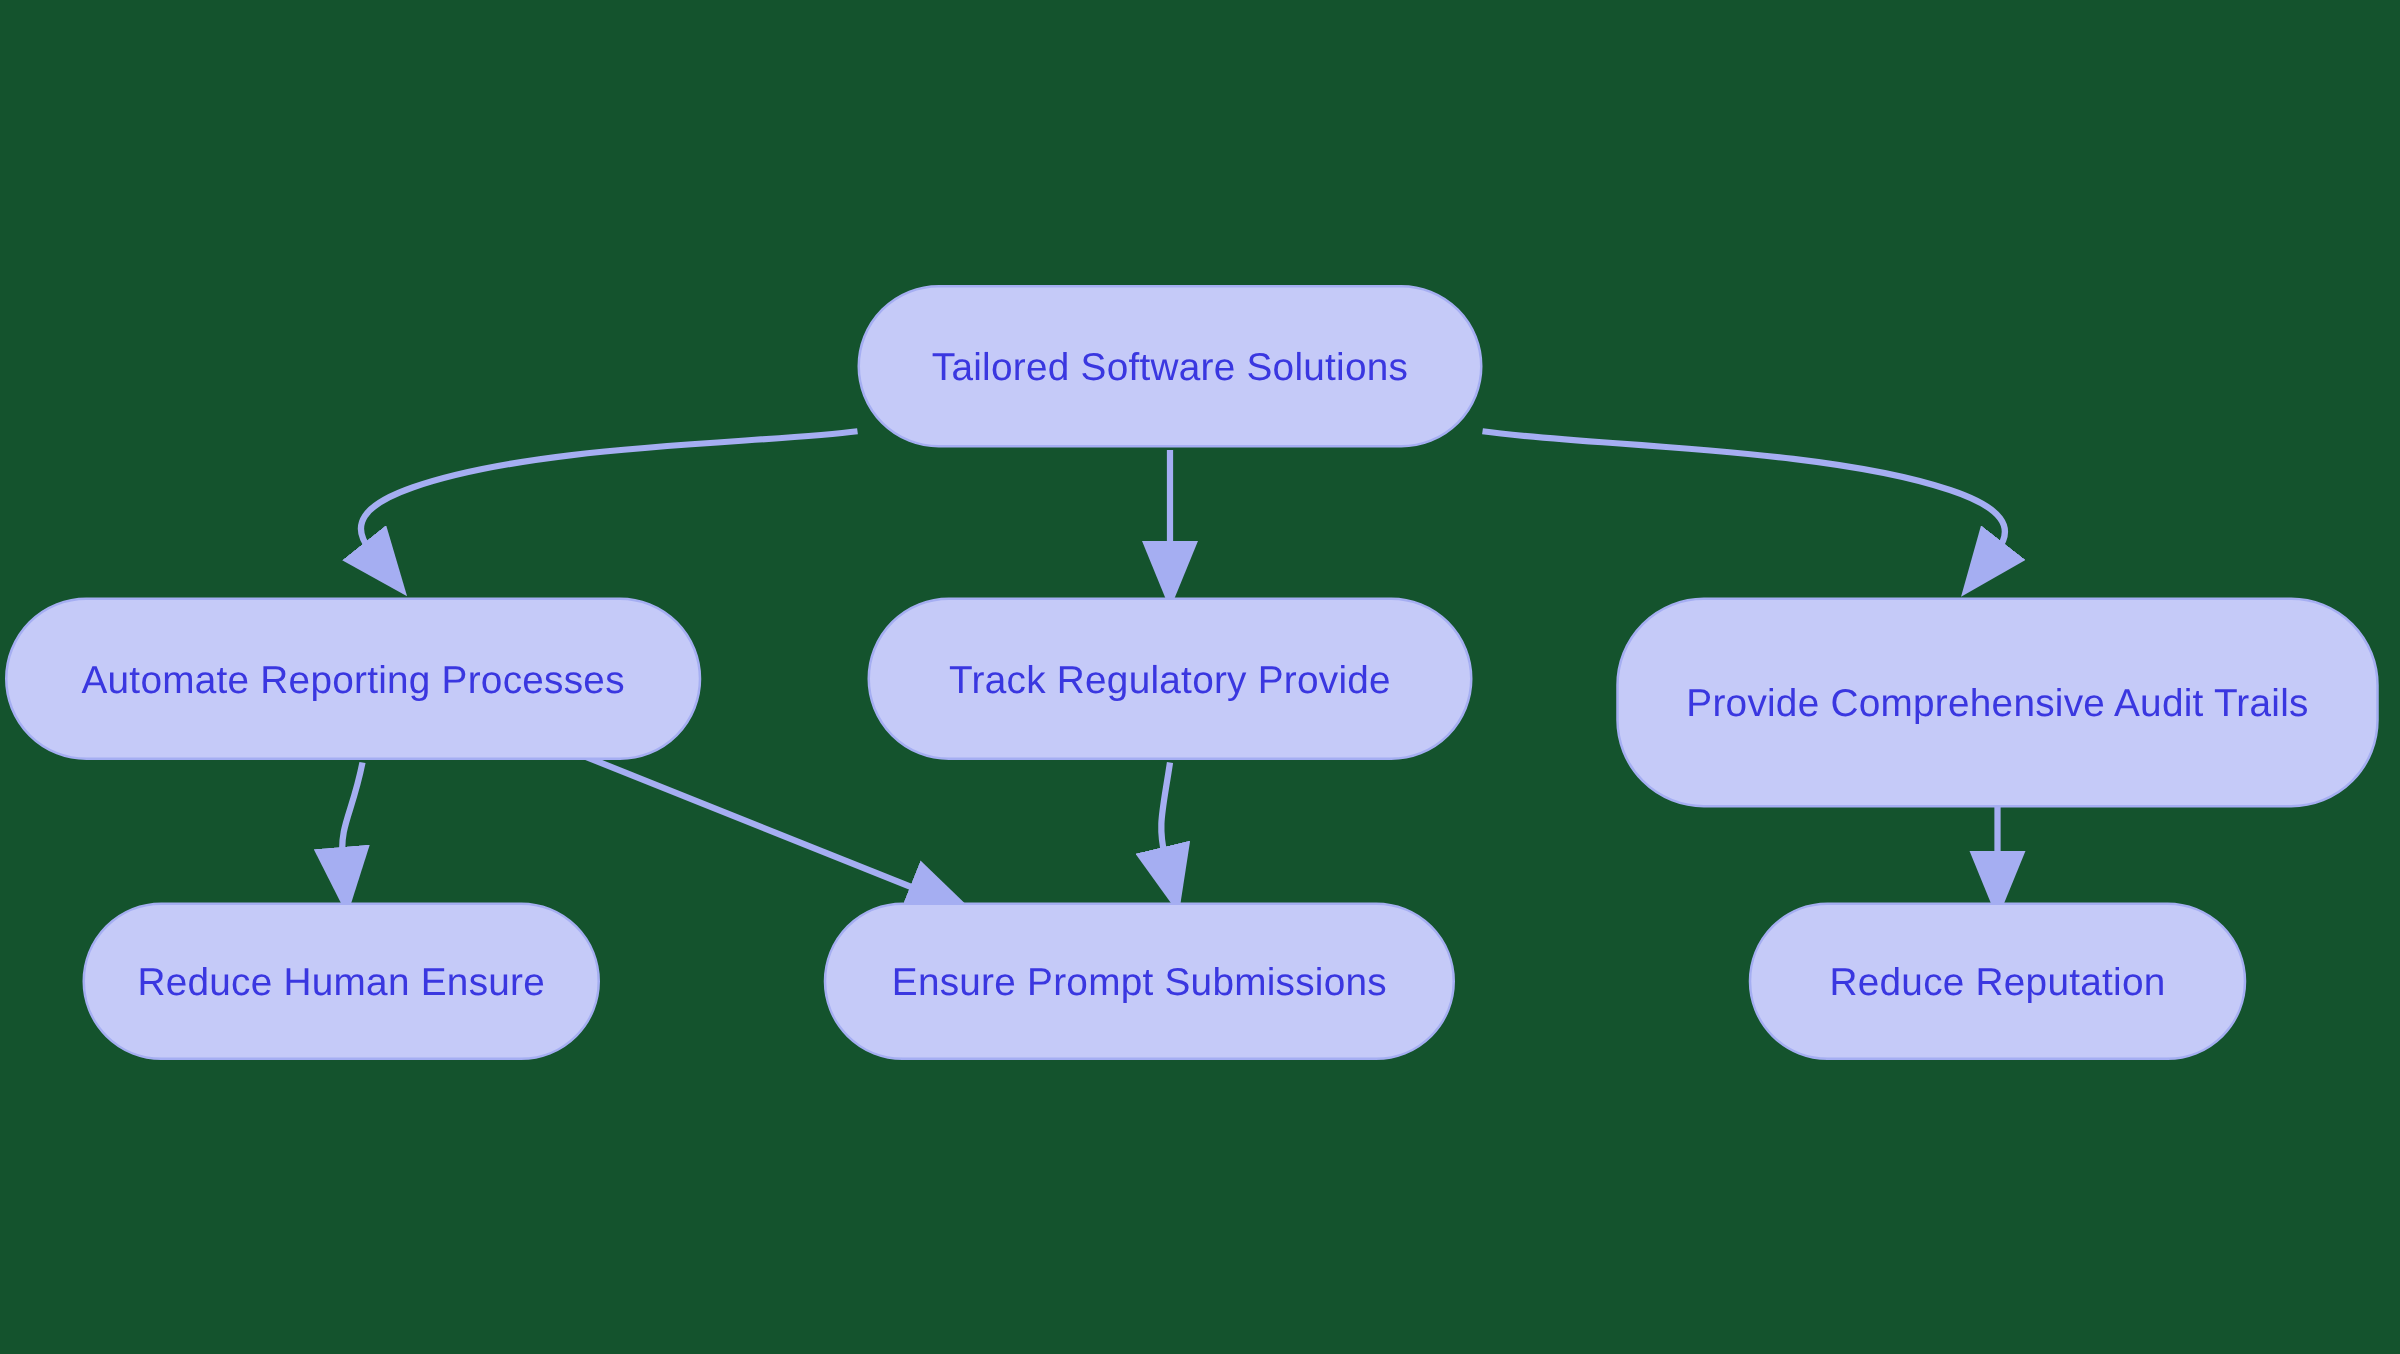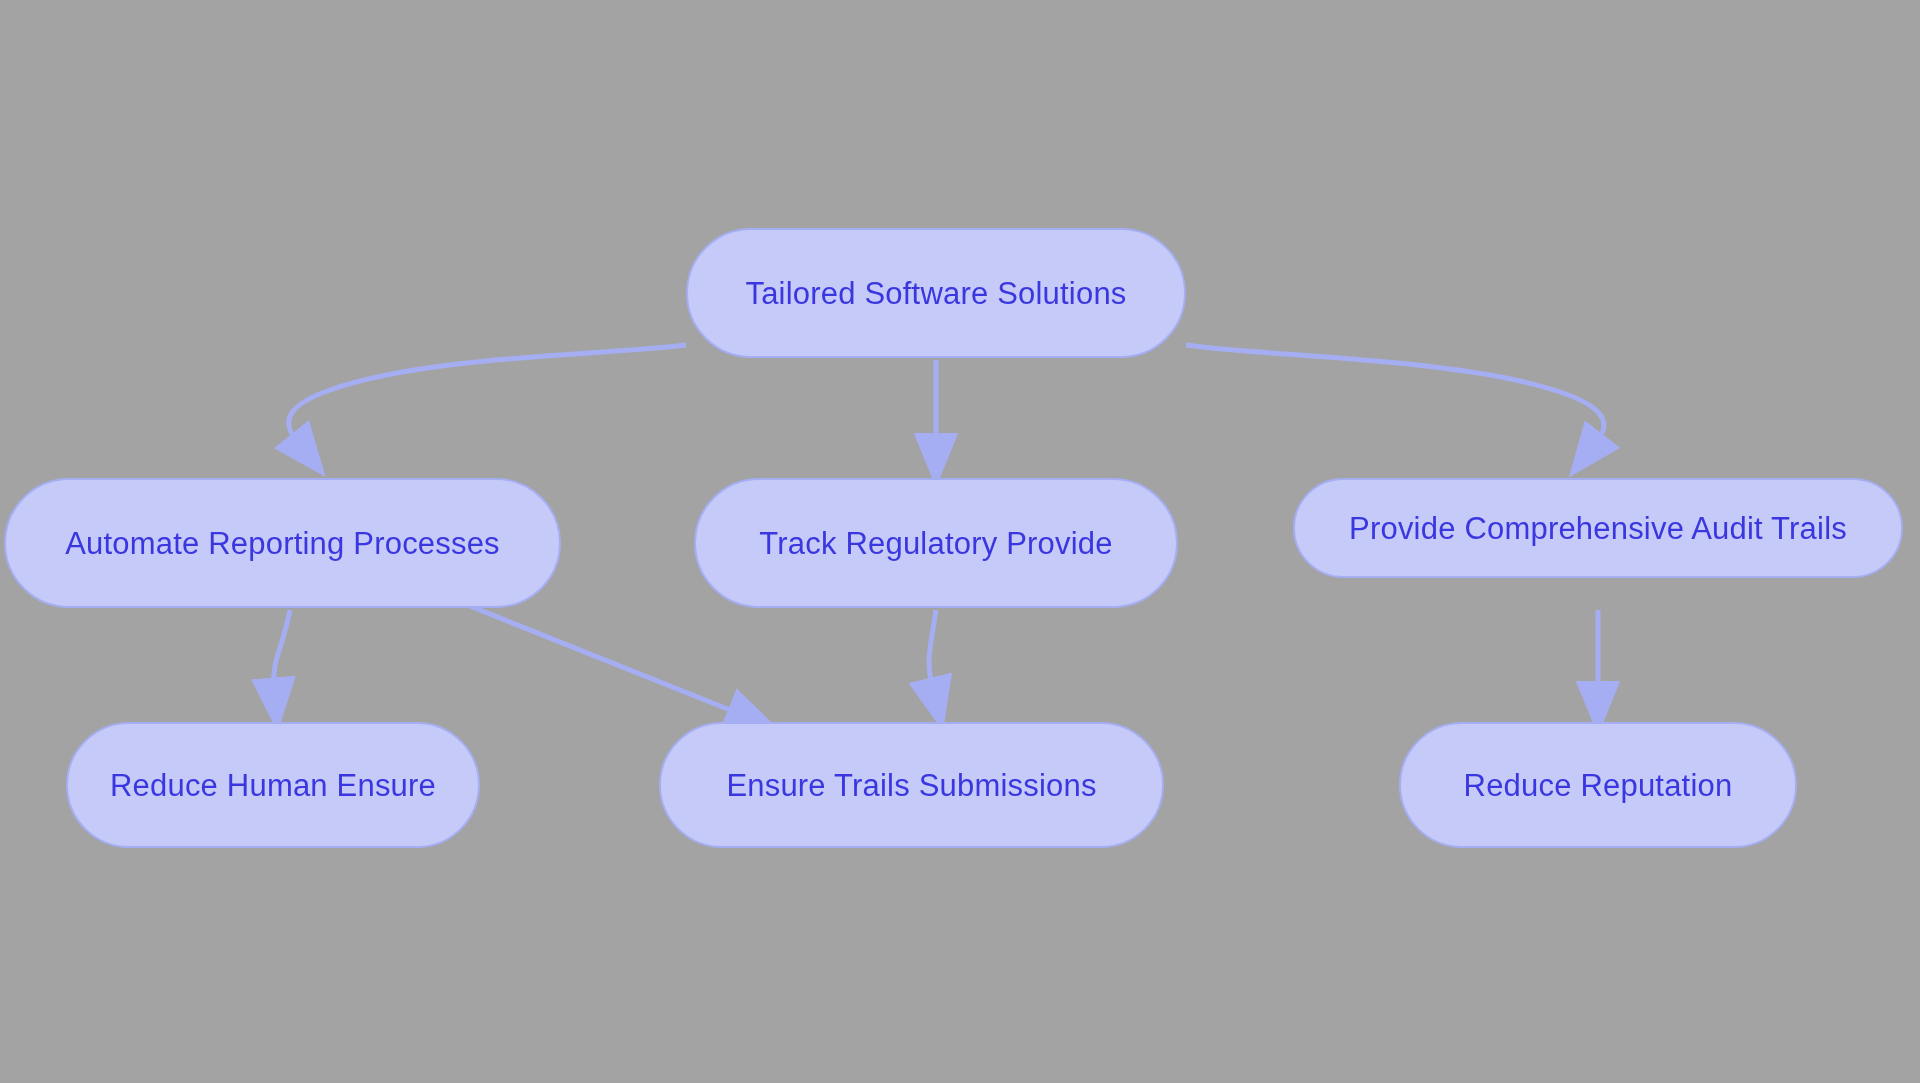--- a/index.html
+++ b/index.html
@@ -11,21 +11,21 @@
   body {
     width: 1920px;
     height: 1083px;
     overflow: hidden;
     font-family: "Liberation Sans", "DejaVu Sans", sans-serif;
   }
   #diagram-canvas {
     position: relative;
     width: 1920px;
     height: 1083px;
-    background: #a3a3a3;
+    background: #14532d;
   }
   #edge-layer {
     position: absolute;
     left: 0;
     top: 0;
     width: 1920px;
     height: 1083px;
     pointer-events: none;
   }
   .node {
@@ -82,29 +82,29 @@
   </div>
 
   <div class="node" style="left:4px; top:478px; width:557px; height:130px;">
     <span class="node-label">Automate Reporting Processes</span>
   </div>
 
   <div class="node" style="left:694px; top:478px; width:484px; height:130px;">
     <span class="node-label">Track Regulatory Provide</span>
   </div>
 
-  <div class="node" style="left:1293px; top:478px; width:610px; height:100px;text-align:center;">
+  <div class="node" style="left:1293px; top:478px; width:610px; height:168px;text-align:center;">
     <span class="node-label">Provide Comprehensive Audit Trails</span>
   </div>
 
   <div class="node" style="left:66px; top:722px; width:414px; height:126px;">
     <span class="node-label">Reduce Human Ensure</span>
   </div>
 
   <div class="node" style="left:659px; top:722px; width:505px; height:126px;">
-    <span class="node-label">Ensure Trails Submissions</span>
+    <span class="node-label">Ensure Prompt Submissions</span>
   </div>
 
   <div class="node" style="left:1399px; top:722px; width:398px; height:126px;">
     <span class="node-label">Reduce Reputation</span>
   </div>
 
 </div>
 
 </body></html>

